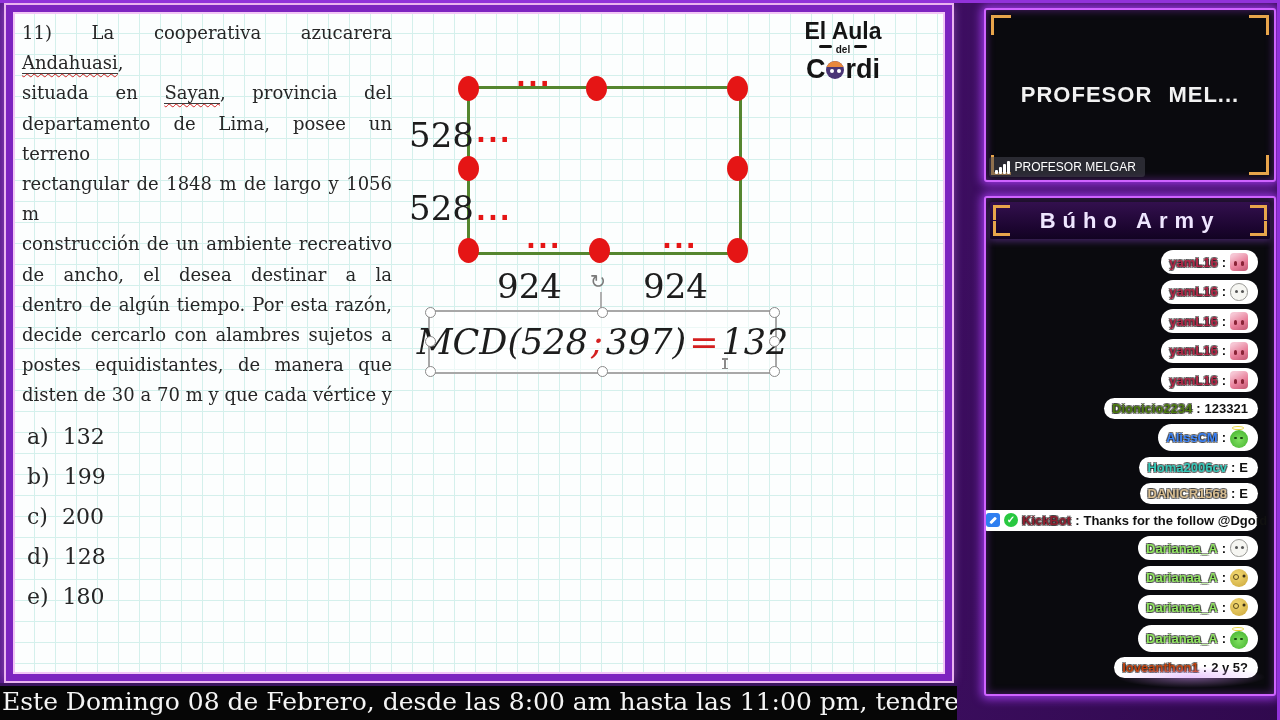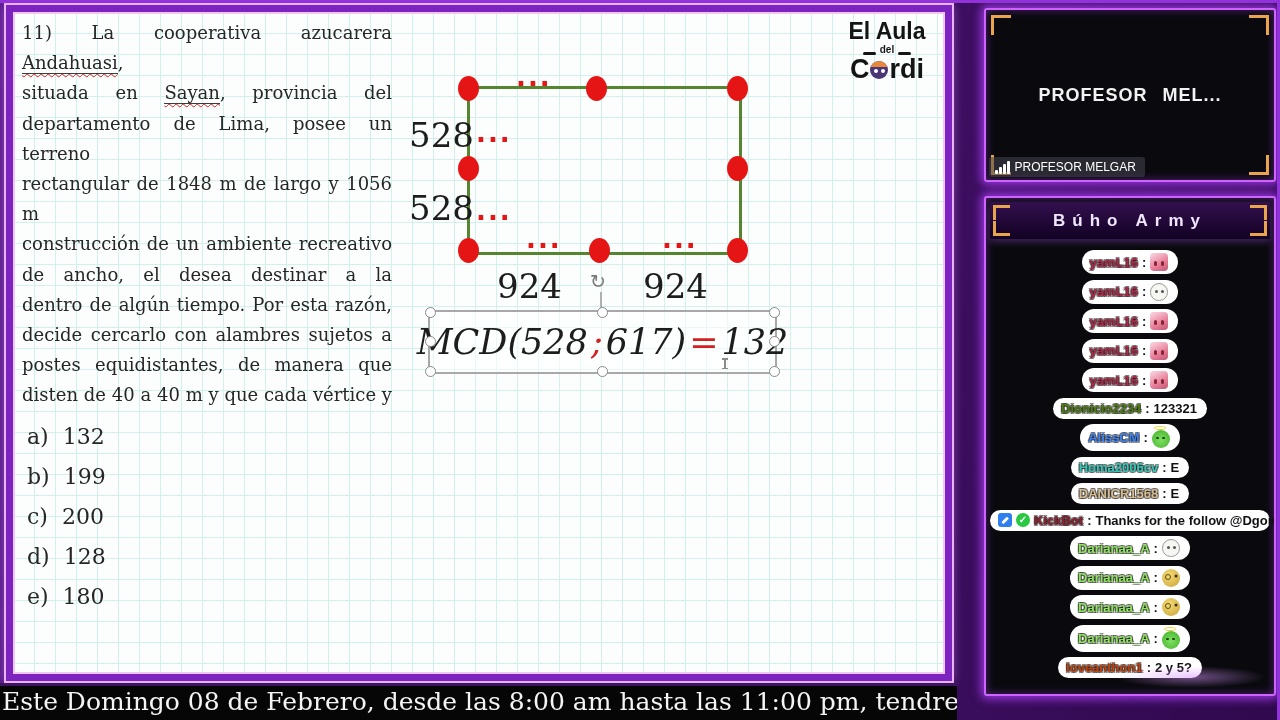--- a/index.html
+++ b/index.html
@@ -23,23 +23,23 @@
     position:absolute;left:9px;top:6px;width:370px;
     font-family:"DejaVu Serif",serif;font-size:18px;line-height:30.2px;color:#262626;
   }
   .pline{text-align:justify;text-align-last:justify;white-space:normal;}
   .pline.last{text-align-last:left;}
   .misspell{border-bottom:1.5px solid #3a3a3a;text-decoration:underline wavy #d42020 1px;text-underline-offset:4px;}
   .options{position:absolute;left:14px;top:404px;font-family:"DejaVu Serif",serif;font-size:22px;color:#262626;}
   .option-row{height:40px;display:flex;align-items:center;gap:14px;}
 
   
-  .logo{position:absolute;left:824px;top:8px;width:100px;text-align:center;color:#141414;font-weight:900;line-height:1;}
+  .logo{position:absolute;left:780px;top:8px;width:100px;text-align:center;color:#141414;font-weight:900;line-height:1;}
   .logo .l1{font-size:23px;letter-spacing:0;}
-  .logo .l2{display:flex;align-items:flex-end;justify-content:center;gap:4px;margin:2px 0 1px;}
+  .logo .l2{display:flex;align-items:flex-start;justify-content:center;gap:4px;margin:2px 0 1px;}
   .logo .dash{width:13px;height:3px;background:#141414;border-radius:2px;}
   .logo .delw{font-size:10px;font-weight:900;}
   .logo .l3{font-size:27px;display:flex;align-items:center;justify-content:center;}
   .owl{display:inline-block;width:18px;height:18px;border-radius:50%;background:#4a3575;position:relative;overflow:hidden;margin:0 1px;}
   .owl::before{content:"";position:absolute;top:0;left:0;right:0;height:6px;background:#e8883c;border-radius:50% 50% 0 0;}
   .owl::after{content:"";position:absolute;top:8px;left:4px;width:4px;height:4px;border-radius:50%;background:#fff;box-shadow:7px 0 0 #fff;}
 
   
   .diagram{position:absolute;inset:0;}
   .field-rect{position:absolute;left:454px;top:74px;width:269px;height:163px;border:3px solid #55862f;}
@@ -60,43 +60,43 @@
   
   .neon{border:2px solid #cf63ff;box-shadow:0 0 10px 3px rgba(168,60,245,.85),inset 0 0 8px rgba(168,60,245,.45);border-radius:3px;background:#0a0a0e;}
   .corner{position:absolute;width:17px;height:17px;border:3px solid #e8a54b;}
   .corner.tl{left:5px;top:5px;border-right:none;border-bottom:none;}
   .corner.tr{right:5px;top:5px;border-left:none;border-bottom:none;}
   .corner.bl{left:5px;bottom:5px;border-right:none;border-top:none;}
   .corner.br{right:5px;bottom:5px;border-left:none;border-top:none;}
 
   .video-feed{position:absolute;left:984px;top:8px;width:288px;height:170px;z-index:3;}
   .video-title{position:absolute;inset:0;display:flex;align-items:center;justify-content:center;
-    color:#f2f2f2;font-weight:bold;font-size:18px;letter-spacing:1px;word-spacing:9px;}
+    color:#f2f2f2;font-weight:bold;font-size:22px;letter-spacing:1px;word-spacing:9px;}
   .video-overlay{position:absolute;left:3px;bottom:3px;display:flex;align-items:center;gap:5px;
     background:rgba(70,70,80,.55);border-radius:3px;padding:3px 9px 3px 6px;color:#fff;font-size:12px;}
   .bars{display:inline-flex;align-items:flex-end;gap:1.5px;}
   .bars i{display:block;width:2.5px;background:#fff;border-radius:1px;}
   .bars i:nth-child(1){height:4px;}.bars i:nth-child(2){height:7px;}
   .bars i:nth-child(3){height:10px;}.bars i:nth-child(4){height:13px;}
 
   .chat-panel{position:absolute;left:984px;top:196px;width:288px;height:496px;z-index:3;overflow:hidden;}
   .chat-panel::after{content:"";position:absolute;left:130px;bottom:6px;width:150px;height:22px;
     background:radial-gradient(ellipse at center,rgba(215,150,255,.5),rgba(215,150,255,0) 70%);}
   .chat-header{position:relative;margin:4px;height:37px;border-radius:2px;
     background:linear-gradient(180deg,#33104e 0%,#1c0530 70%,#120322 100%);
     display:flex;align-items:center;justify-content:center;
     box-shadow:0 3px 6px rgba(160,80,240,.35);}
-  .chat-header .txt{color:#efe6ff;font-size:17px;font-weight:bold;letter-spacing:7px;}
+  .chat-header .txt{color:#efe6ff;font-size:22px;font-weight:bold;letter-spacing:7px;}
   .hdr-corner{position:absolute;width:14px;height:12px;border:3px solid #e8a54b;}
   .hdr-corner.tl{left:3px;top:3px;border-right:none;border-bottom:none;}
   .hdr-corner.tr{right:3px;top:3px;border-left:none;border-bottom:none;}
   .hdr-corner.bl{left:3px;bottom:3px;border-right:none;border-top:none;}
   .hdr-corner.br{right:3px;bottom:3px;border-left:none;border-top:none;}
 
-  .chat-list{padding:7px 16px;display:flex;flex-direction:column;align-items:center;}
+  .chat-list{padding:7px 16px;display:flex;flex-direction:column;align-items:flex-end;}
   .chat-row{display:flex;align-items:center;gap:4px;background:#fff;border-radius:14px;
     padding:3px 10px 3px 8px;margin-bottom:5.5px;font-size:13px;font-weight:bold;color:#111;max-width:262px;white-space:nowrap;}
   .chat-user{font-weight:800;
     text-shadow:-1px -1px 0 rgba(20,20,20,.55),1px -1px 0 rgba(20,20,20,.55),-1px 1px 0 rgba(20,20,20,.55),1px 1px 0 rgba(20,20,20,.55);}
   .chat-colon{color:#111;font-weight:bold;}
   .badge{width:14px;height:14px;display:inline-flex;align-items:center;justify-content:center;position:relative;flex:none;}
   .badge.mod{background:#2f7ff0;border-radius:3px;}
   .badge.mod::after{content:"";width:8px;height:2.5px;background:#fff;border-radius:1px;transform:rotate(-45deg);}
   .badge.verified{background:#28c840;border-radius:50%;color:#fff;font-size:10px;line-height:1;}
   .badge.verified::after{content:"✓";}
@@ -127,21 +127,21 @@
   <div class="problem">
       <div class="pline"><span>11) La cooperativa azucarera </span><span class="misspell">Andahuasi</span><span>,</span></div>
       <div class="pline"><span>situada en </span><span class="misspell">Sayan</span><span>, provincia del</span></div>
       <div class="pline"><span>departamento de Lima, posee un terreno</span></div>
       <div class="pline"><span>rectangular de 1848 m de largo y 1056 m</span></div>
       <div class="pline"><span>construcción de un ambiente recreativo</span></div>
       <div class="pline"><span>de ancho, el desea destinar a la</span></div>
       <div class="pline"><span>dentro de algún tiempo. Por esta razón,</span></div>
       <div class="pline"><span>decide cercarlo con alambres sujetos a</span></div>
       <div class="pline"><span>postes equidistantes, de manera que</span></div>
-      <div class="pline"><span>disten de 40 a 40 m y que cada vértice y</span></div>
+      <div class="pline"><span>disten de 30 a 70 m y que cada vértice y</span></div>
     </div>
 
   <div class="options">
       <div class="option-row">
         <span>a)</span>
         <span>132</span>
       </div>
       <div class="option-row">
         <span>b)</span>
         <span>199</span>
@@ -205,21 +205,21 @@
       <div class="handle" style="left:167px;top:-5px;"></div>
       <div class="handle" style="right:-5px;top:-5px;"></div>
       <div class="handle" style="left:-5px;top:24px;"></div>
       <div class="handle" style="right:-5px;top:24px;"></div>
       <div class="handle" style="left:-5px;bottom:-5px;"></div>
       <div class="handle" style="left:167px;bottom:-5px;"></div>
       <div class="handle" style="right:-5px;bottom:-5px;"></div>
       <div class="formula">
         <span>MCD(528</span>
           <span class="red">;</span>
-          <span>617)</span>
+          <span>397)</span>
         <span class="red">=</span>
         <span>132</span>
       </div>
       <div class="caret"></div>
     </div>
   </div>
 </div>
 
 <div class="video-feed neon">
   <span class="corner tl"></span>

